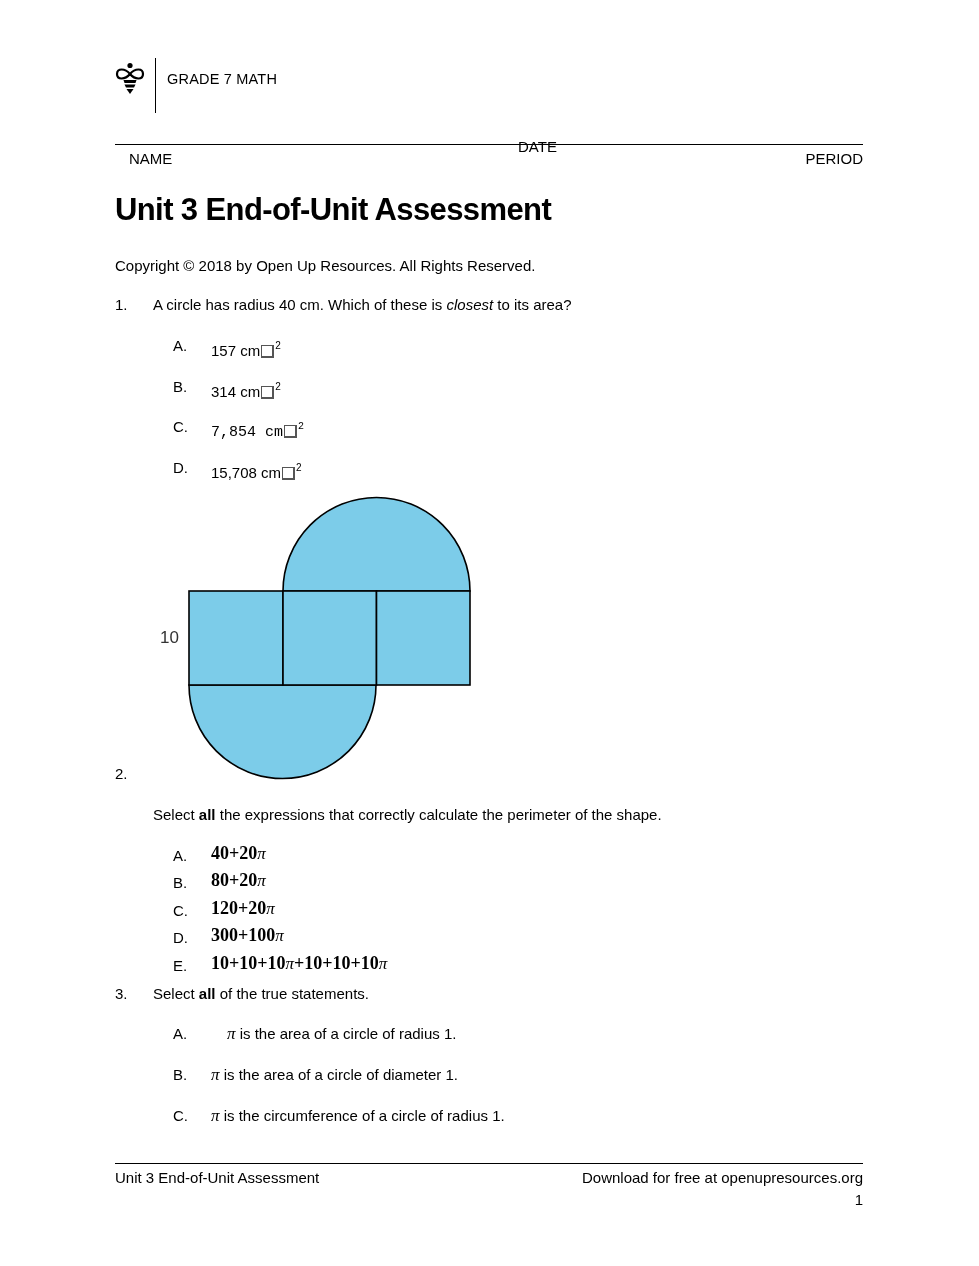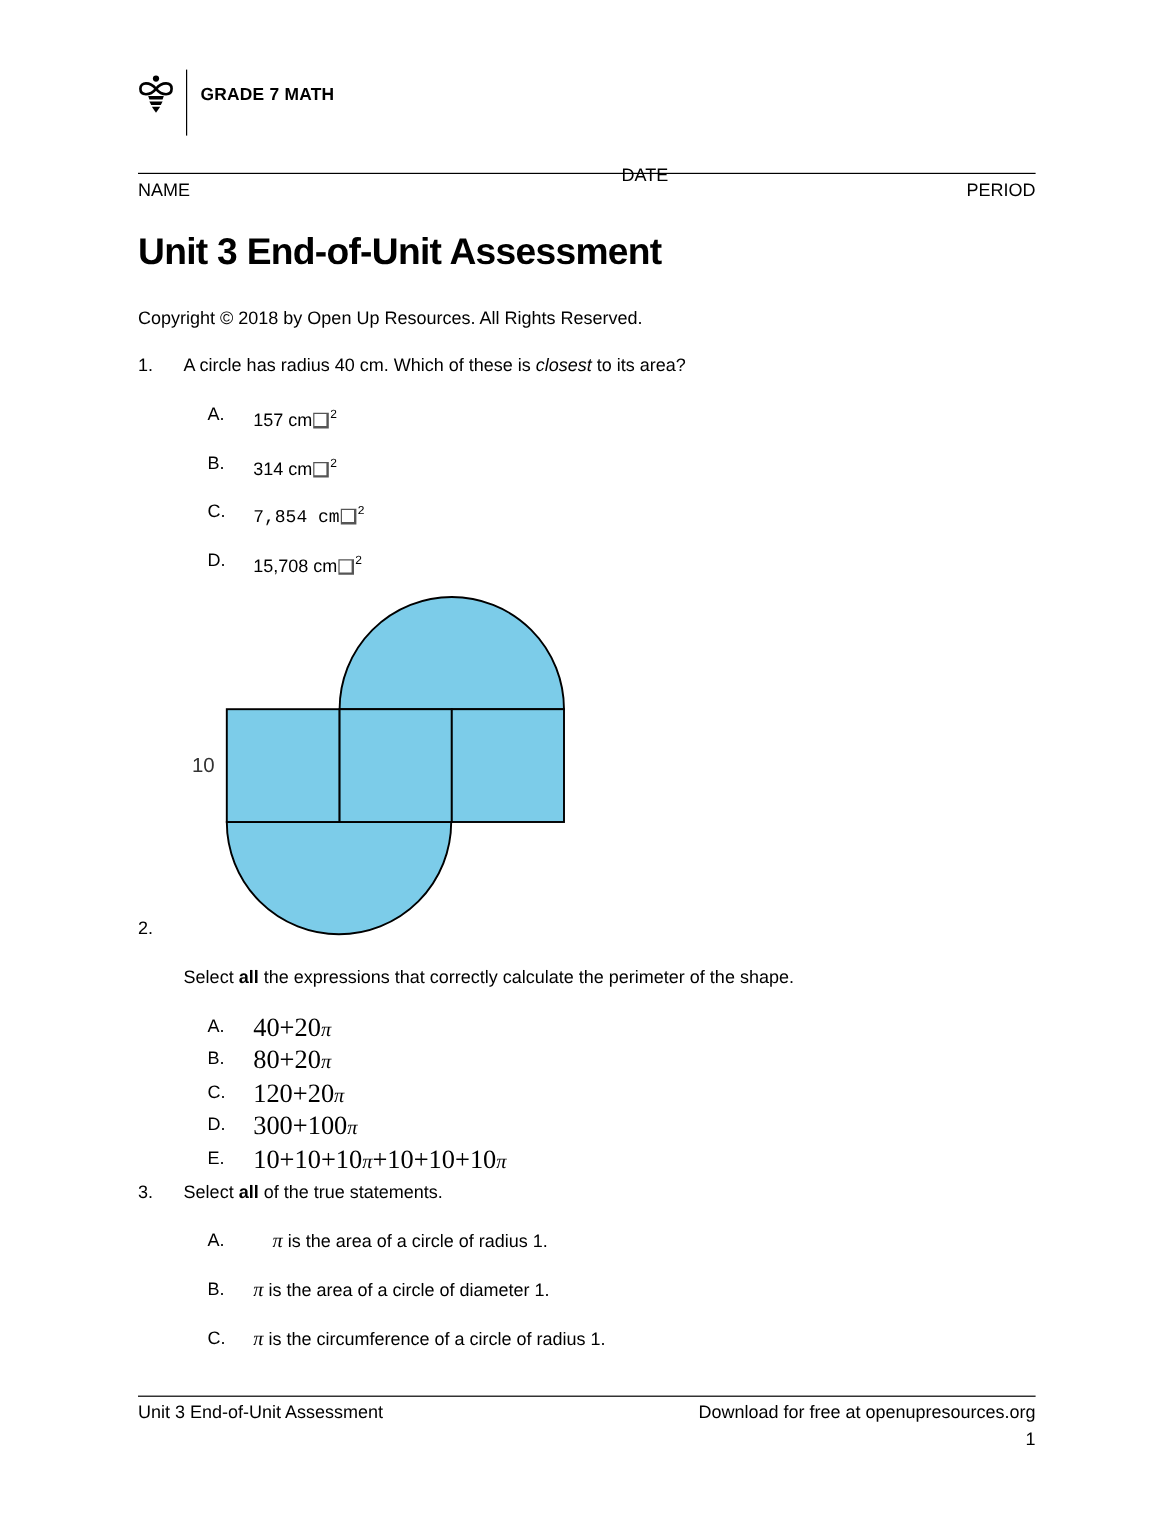--- a/index.html
+++ b/index.html
@@ -2,28 +2,28 @@
 <html><head>
 <meta charset="utf-8">
 <style>
   html, body { margin: 0; padding: 0; background: #ffffff; }
   body { width: 979px; height: 1266px; position: relative; overflow: hidden;
          font-family: "Liberation Sans", "DejaVu Sans", sans-serif; color: #000; }
   .abs { position: absolute; }
   .txt { font-size: 15px; line-height: 18px; white-space: nowrap; }
   .logo { left: 113px; top: 62px; width: 34px; height: 36px; }
   .vdiv { left: 155px; top: 58px; width: 1px; height: 55px; background: #000; }
-  .grade { left: 167px; top: 70px; font-size: 14.5px; letter-spacing: 0.2px; font-weight: bold; }
+  .grade { left: 167px; top: 70px; font-size: 14.5px; letter-spacing: 0.2px; }
   .hline { left: 115px; width: 748px; height: 1px; background: #000; }
   .title { left: 115px; top: 190px; font-size: 31px; font-weight: bold; letter-spacing: -0.6px; line-height: 40px; }
   .q-num { left: 115px; }
   .q-text { left: 153px; }
   .opt-letter { left: 173px; }
   .opt-val { left: 211px; }
-  .serif { font-family: "Liberation Serif", "DejaVu Serif", serif; font-size: 22px; }
+  .serif { font-family: "Liberation Serif", "DejaVu Serif", serif; font-size: 18px; font-weight: bold; }
   .pi { font-family: "Liberation Serif", "DejaVu Serif", serif; font-style: italic; font-size: 17px; }
   .unitbox { display: inline-block; width: 10px; height: 10px; border: 1px solid #555; border-right-width: 2px; border-bottom-width: 2px; vertical-align: -2px; margin-left: 1px; background: #fff; }
   .sup { font-size: 10px; vertical-align: 7px; margin-left: 1px; }
   .figure { left: 150px; top: 494px; width: 330px; height: 290px; }
   .fig-label { left: 160px; top: 628px; font-size: 17px; color: #333; }
   .right { right: 116px; text-align: right; padding-left: 26px; }
 </style>
 </head>
 <body>
 
@@ -31,21 +31,21 @@
   <circle cx="17" cy="3.5" r="2.6" fill="#000"></circle>
   <path d="M17 12 C 12 6, 4 6, 4 12 C 4 18, 12 18, 17 12 C 22 6, 30 6, 30 12 C 30 18, 22 18, 17 12 Z" fill="none" stroke="#000" stroke-width="2.2"></path>
   <path d="M10.5 18 L23.5 18 L22.5 21 L11.5 21 Z" fill="#000"></path>
   <path d="M11.5 22.5 L22.5 22.5 L21 25.5 L13 25.5 Z" fill="#000"></path>
   <path d="M13.5 27 L20.5 27 L17 32 Z" fill="#000"></path>
 </svg>
 <div class="abs vdiv"></div>
 <div class="abs txt grade">GRADE 7 MATH</div>
 
 <div class="abs hline" style="top:144px;"></div>
-<div class="abs txt" style="left:115px; top:150px;">NAME</div>
+<div class="abs txt" style="left:129px; top:150px;">NAME</div>
 <div class="abs txt" style="left:470px; top:138px;margin-left:48px;">DATE</div>
 <div class="abs txt right" style="top:150px;">PERIOD</div>
 
 <div class="abs title">Unit 3 End-of-Unit Assessment</div>
 <div class="abs txt" style="left:115px; top:257px;">Copyright © 2018 by Open Up Resources. All Rights Reserved.</div>
 
 <div>
   <div class="abs txt q-num" style="top:296px;">1.</div>
   <div class="abs txt q-text" style="top:296px;">
     <span>A circle has radius 40 cm. Which of these is </span><em>closest</em><span> to its area?</span>

